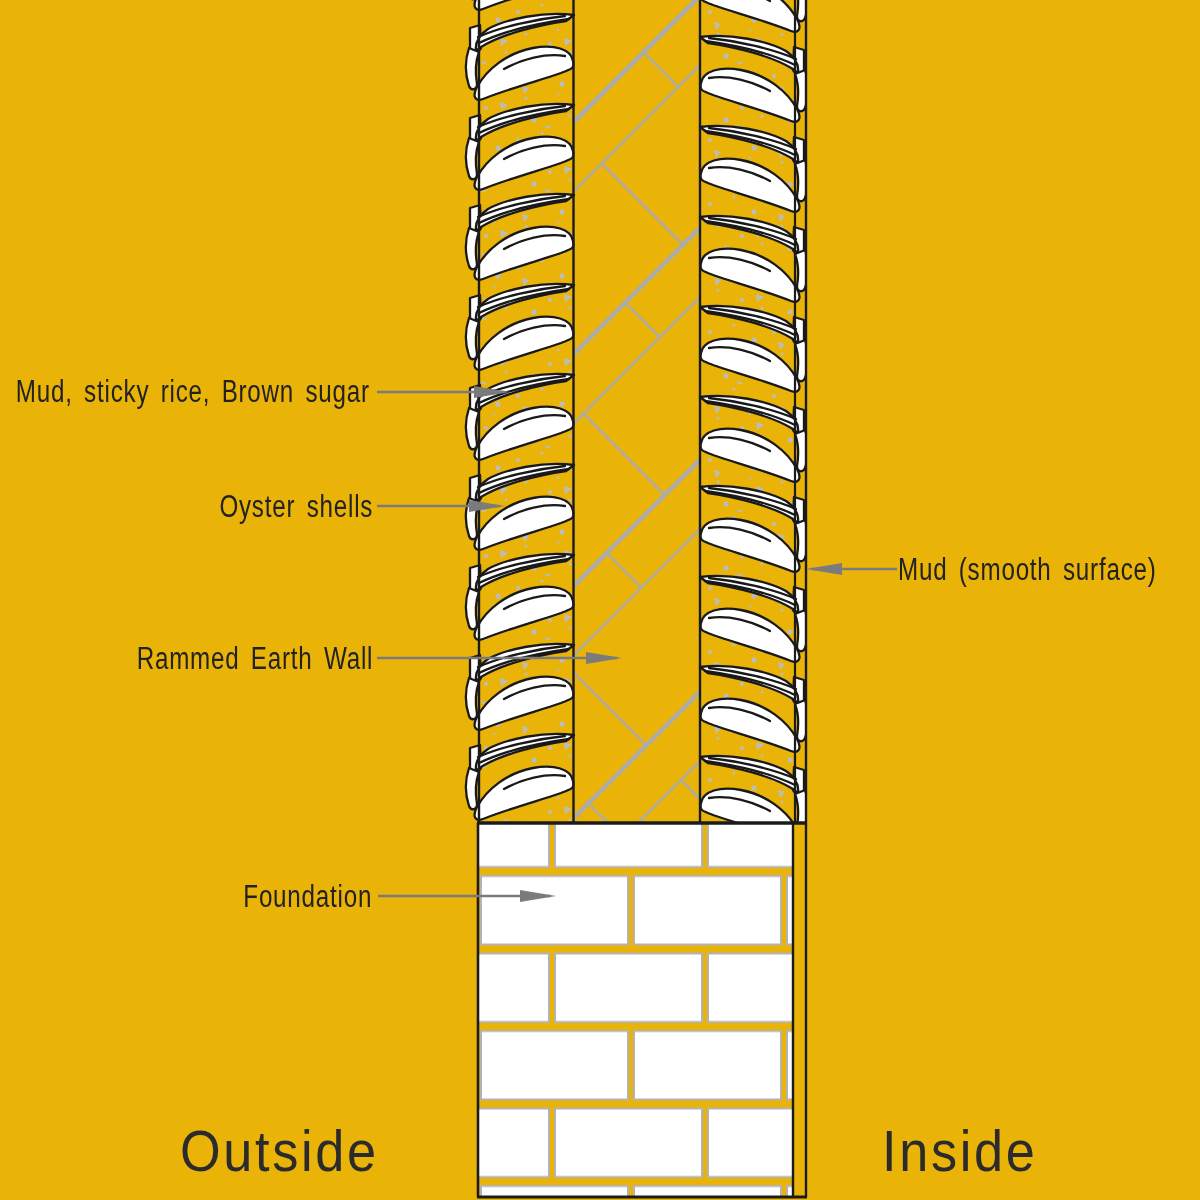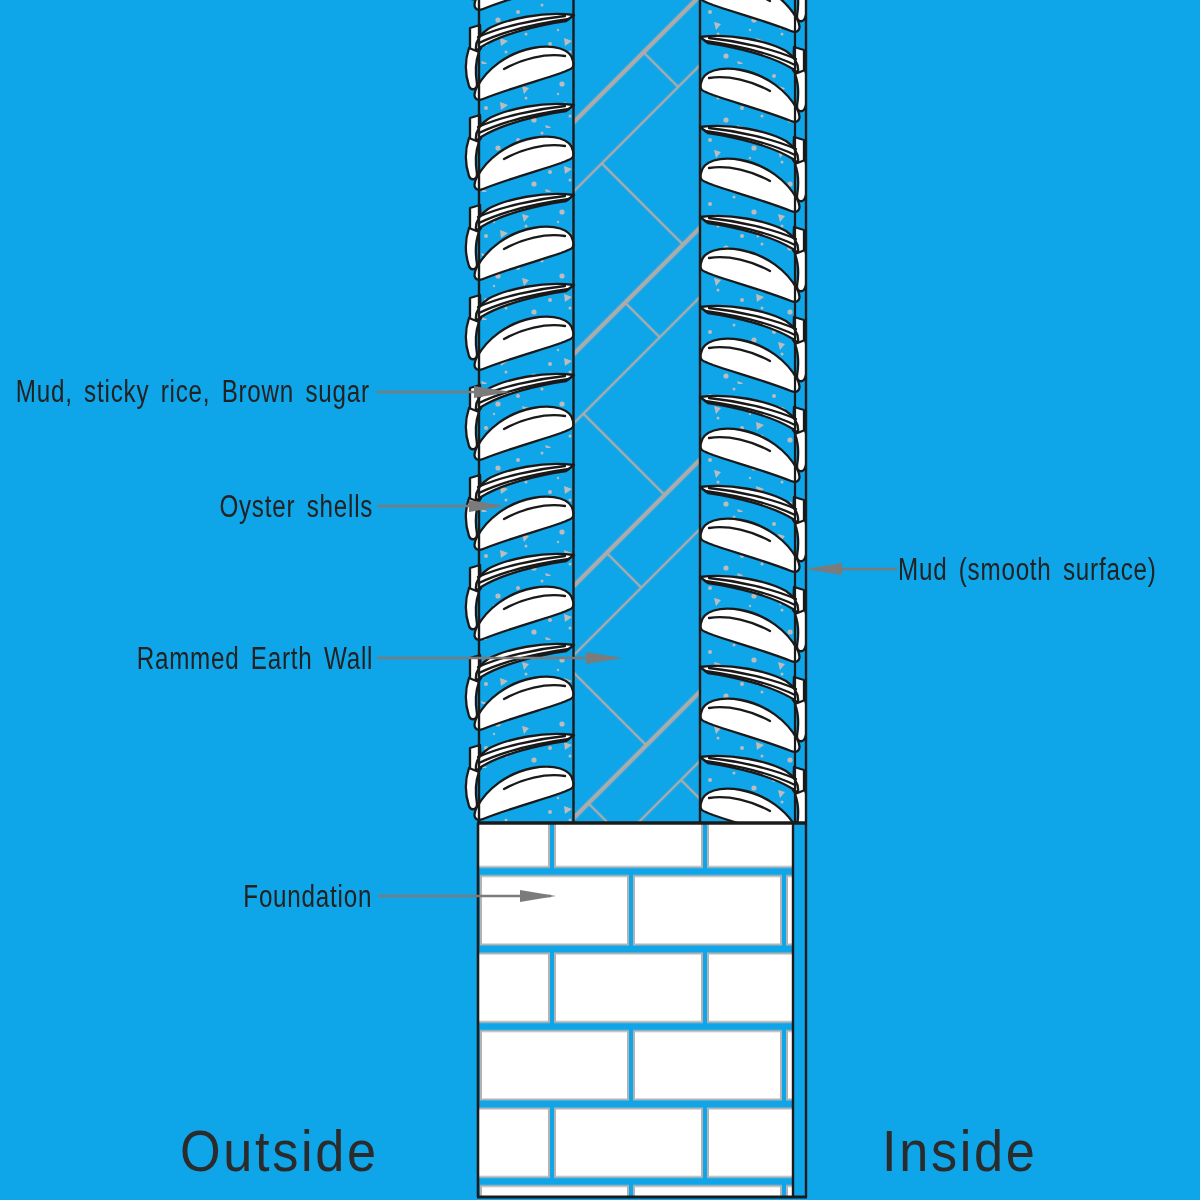--- a/index.html
+++ b/index.html
@@ -1,16 +1,16 @@
 <!DOCTYPE html>
 <html><head>
 <meta charset="utf-8">
 <style>
   html,body{margin:0;padding:0;background:#ffffff;}
-  .canvas{position:relative;width:1200px;height:1200px;background:#0ea5e9;overflow:hidden;
+  .canvas{position:relative;width:1200px;height:1200px;background:#eab308;overflow:hidden;
           font-family:"Liberation Sans", sans-serif;}
   .canvas svg{position:absolute;left:0;top:0;}
   .lbl{position:absolute;white-space:nowrap;color:#222;font-size:31px;line-height:31px;
        letter-spacing:1px;word-spacing:5px;font-weight:400;}
   .lbl.right-anchor{transform:scaleX(0.78);transform-origin:100% 50%;}
   .lbl.left-anchor{transform:scaleX(0.78);transform-origin:0 50%;}
   .side-lbl{position:absolute;white-space:nowrap;color:#2b2b2b;font-size:58px;line-height:58px;
        letter-spacing:3px;font-weight:300;transform:scaleX(0.9);transform-origin:0 50%;}
 </style>
 </head>

